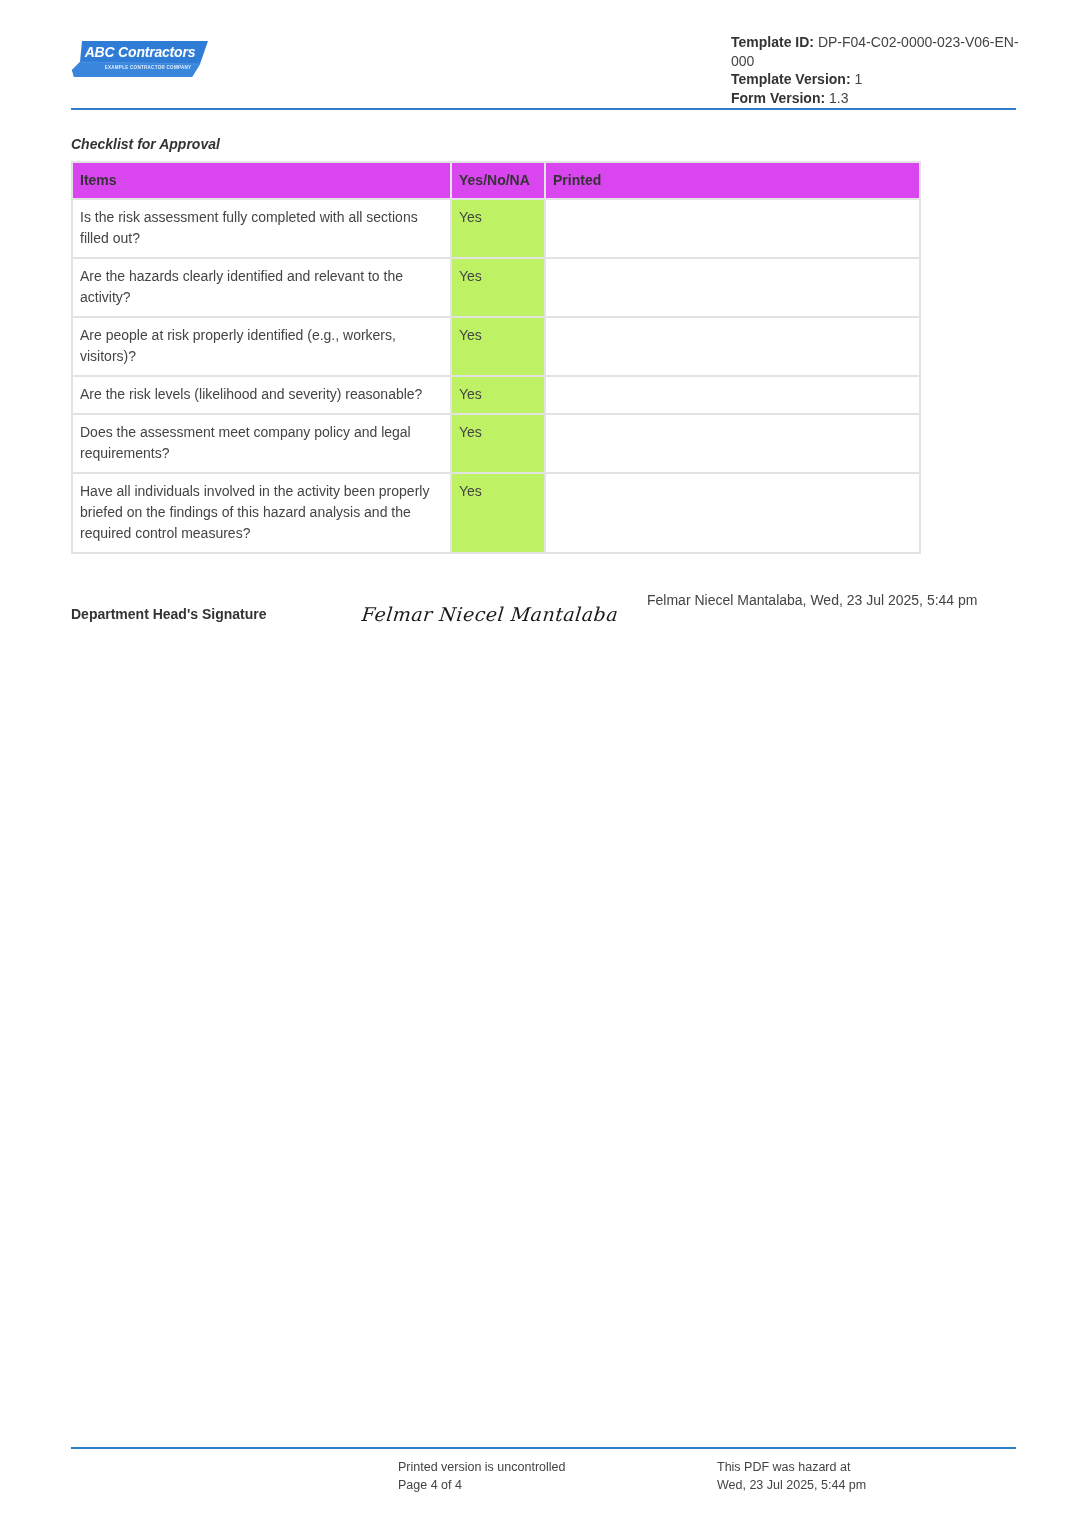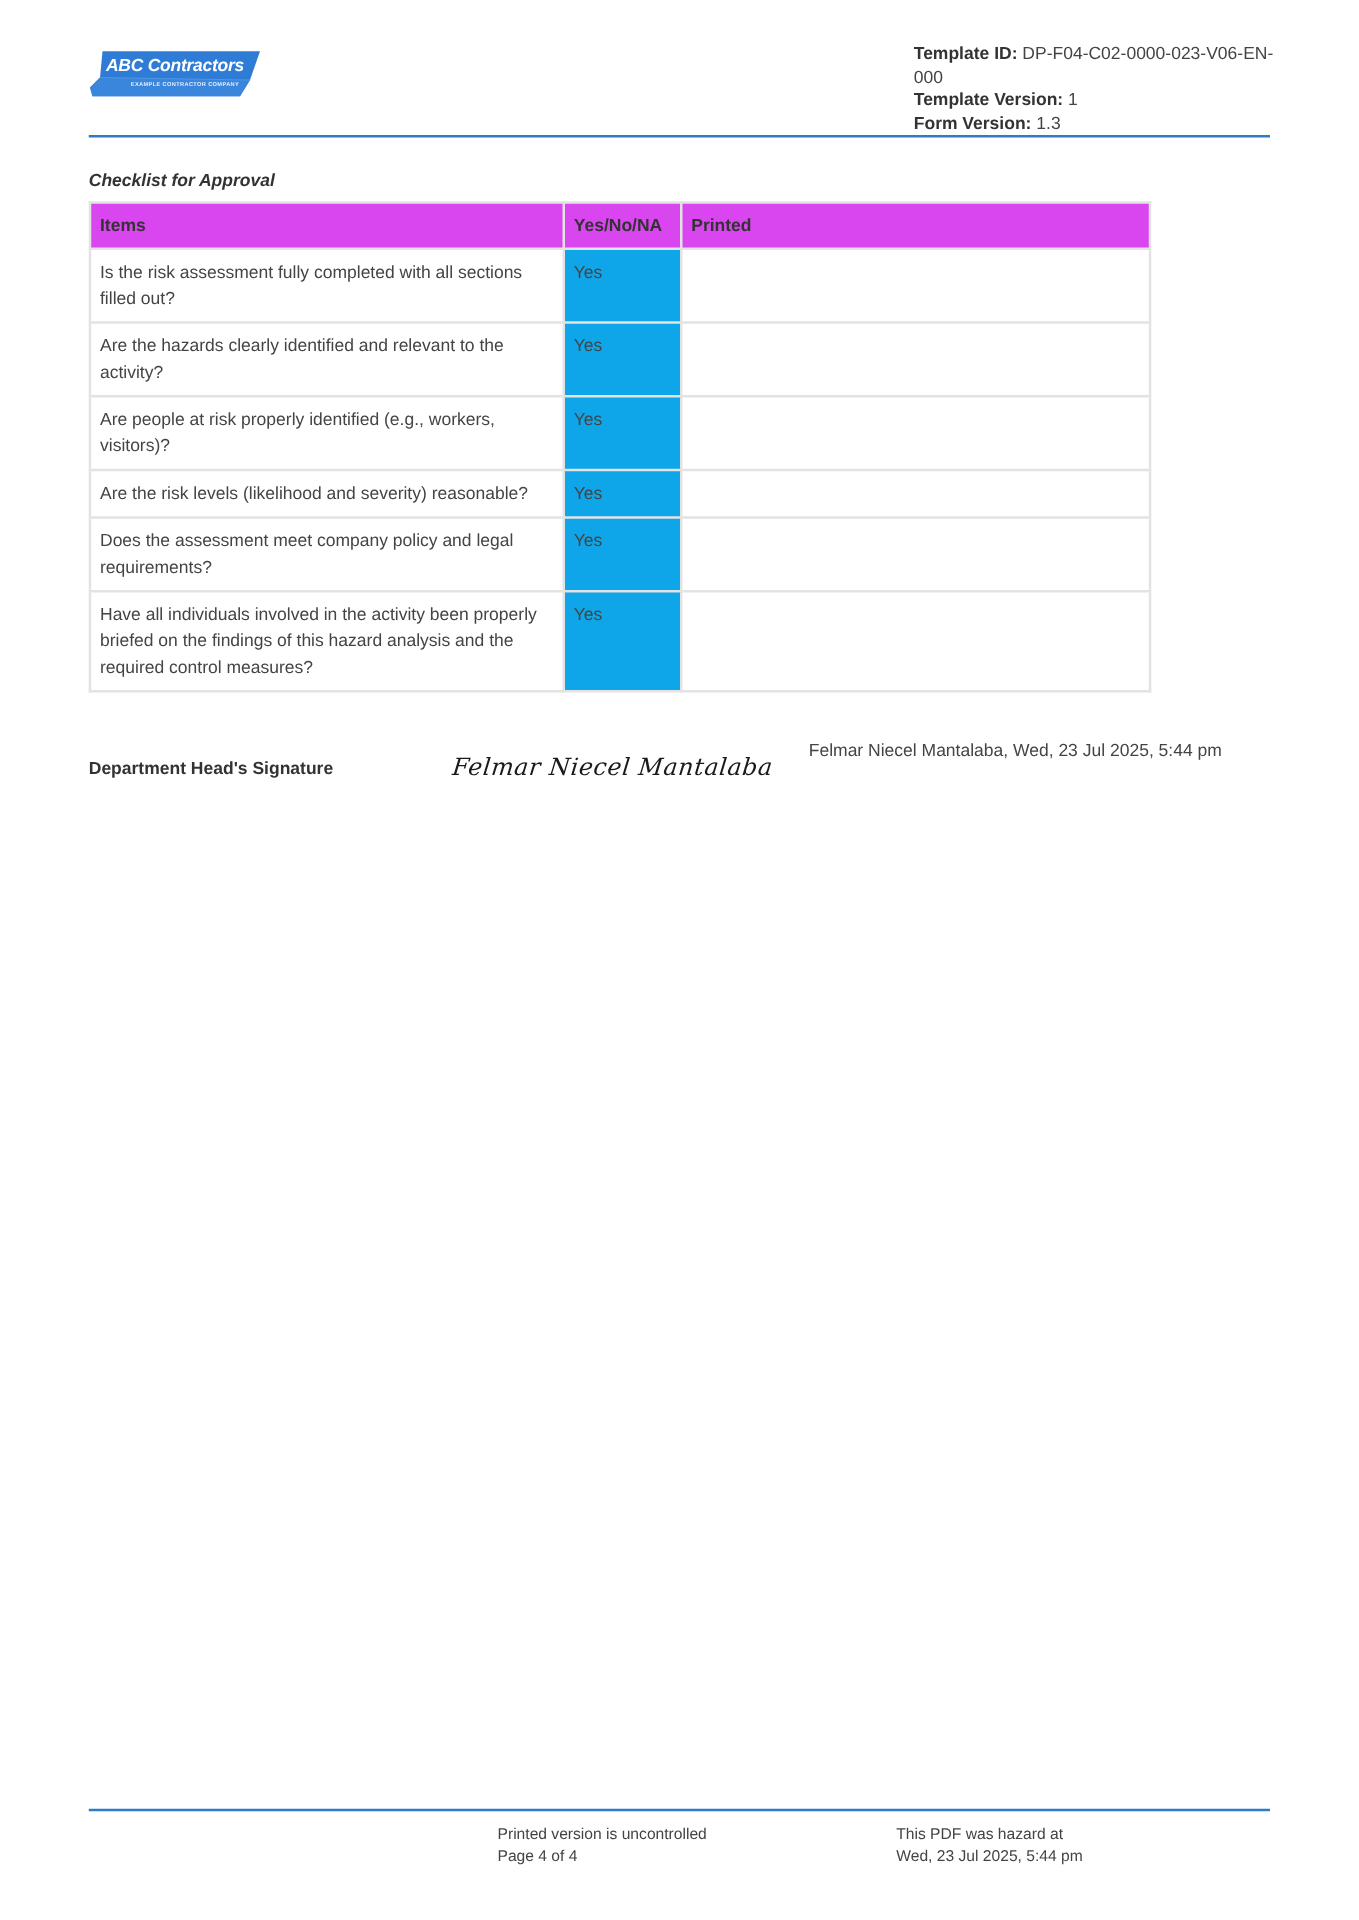--- a/index.html
+++ b/index.html
@@ -113,21 +113,21 @@
     font-weight: bold;
     color: #333333;
     font-size: 14px;
     padding-top: 7px;
     padding-bottom: 7px;
     height: 37px;
   }
   .col-item { width: 379px; }
   .col-yn { width: 94px; }
   .col-comments { width: auto; }
-  td.yn { background: #0ea5e9; }
+  td.yn { background: #bef264; }
 
   
   .sig-label {
     position: absolute;
     left: 71px;
     top: 606px;
     font-size: 14px;
     font-weight: bold;
     color: #333333;
   }

